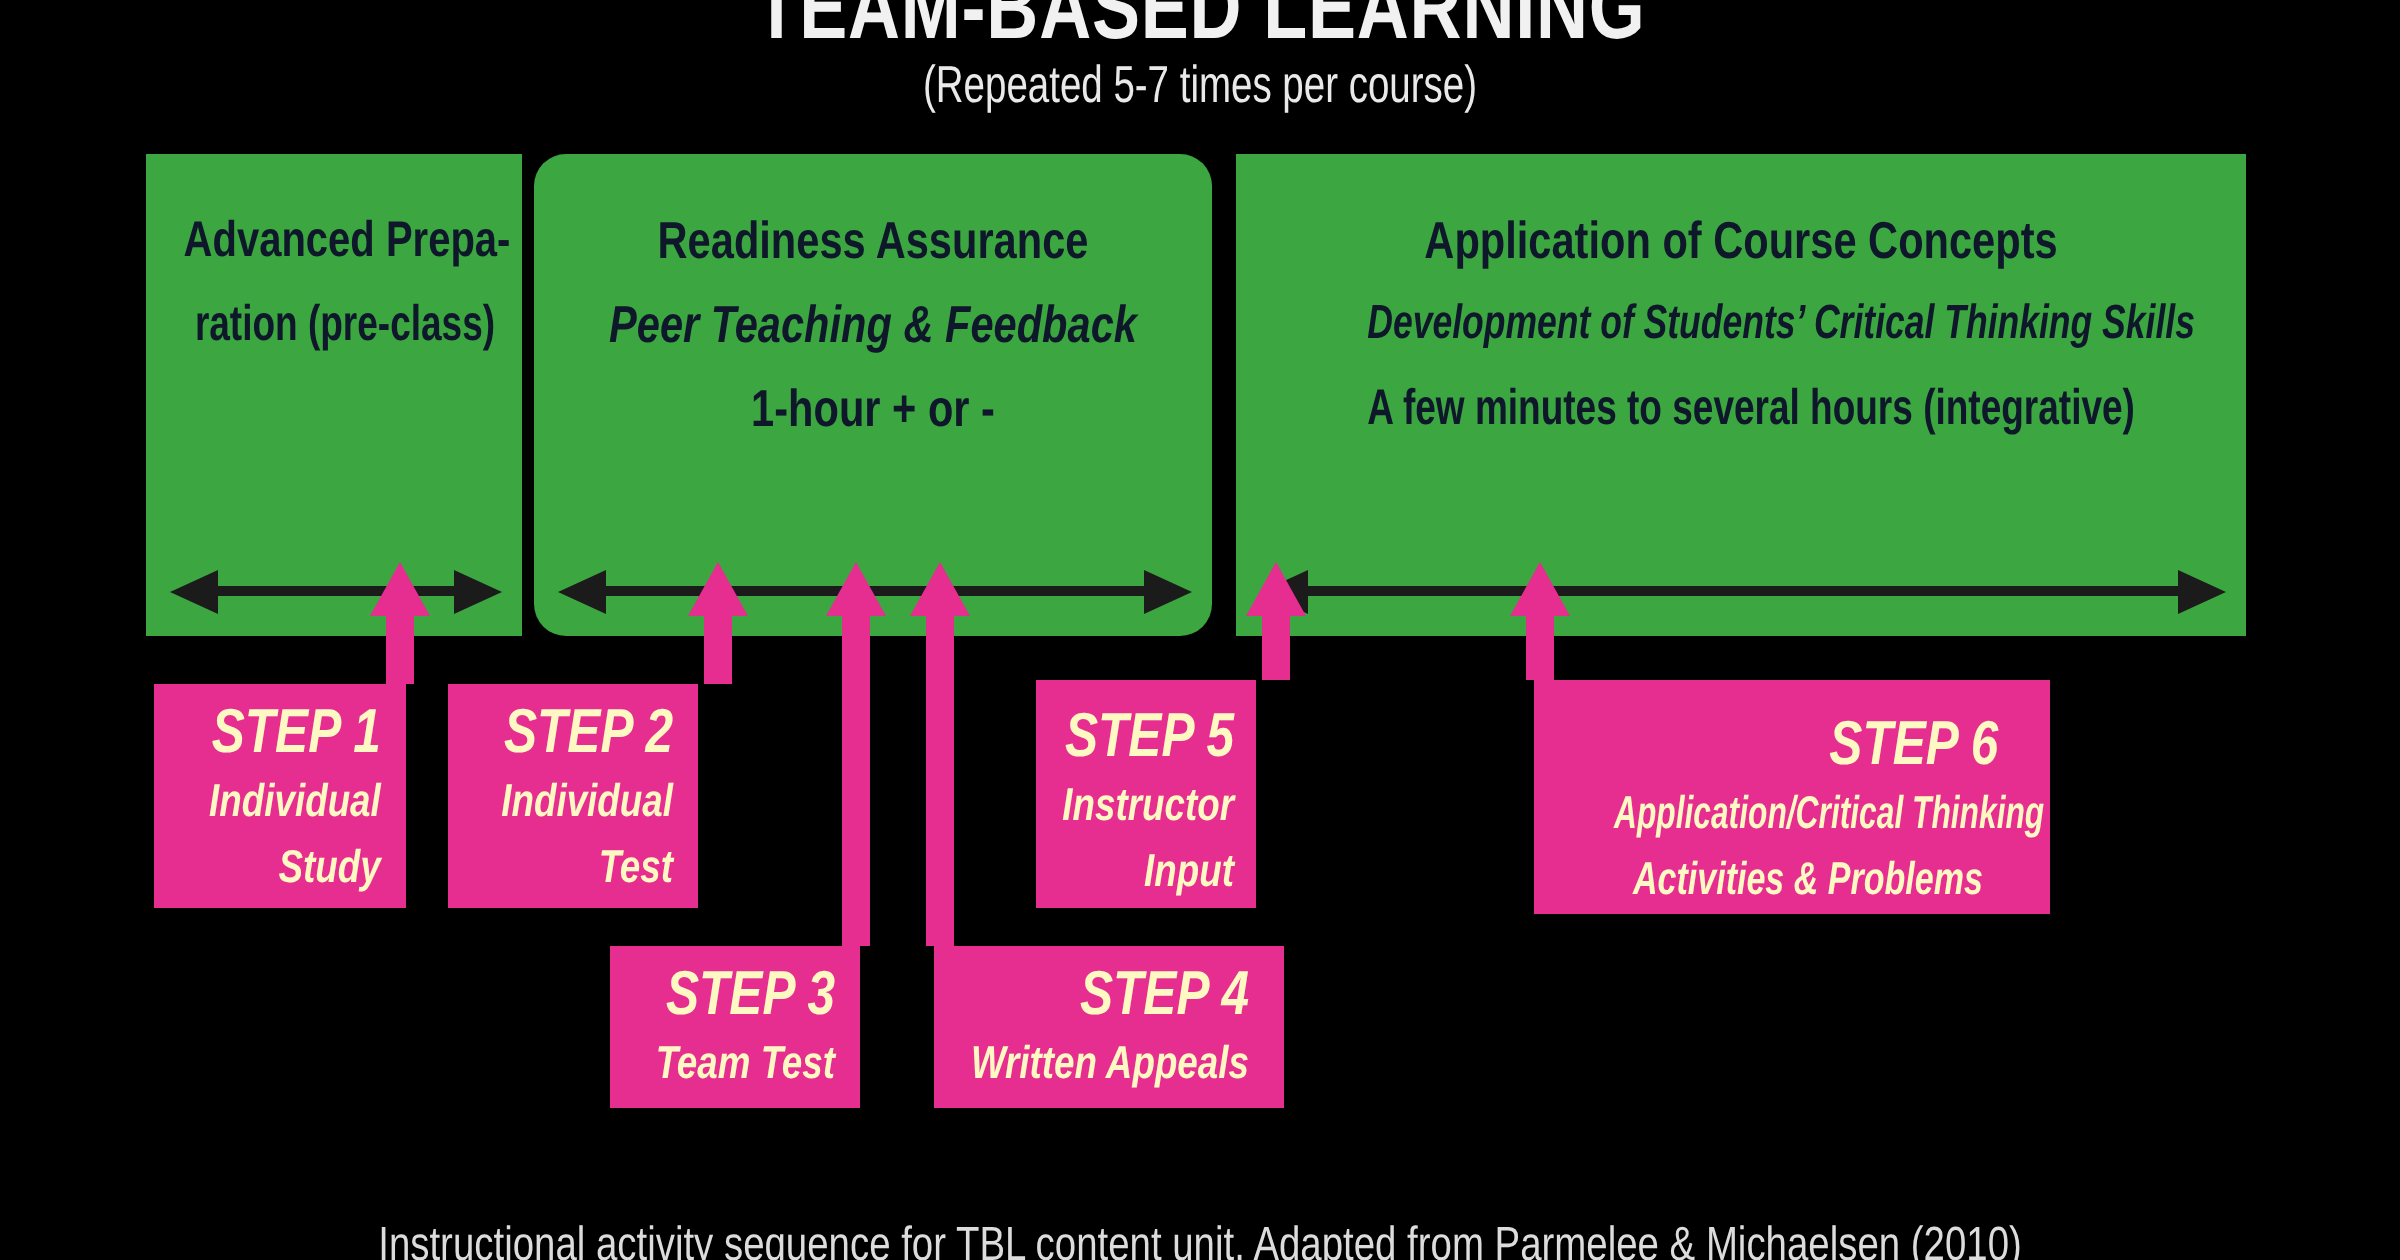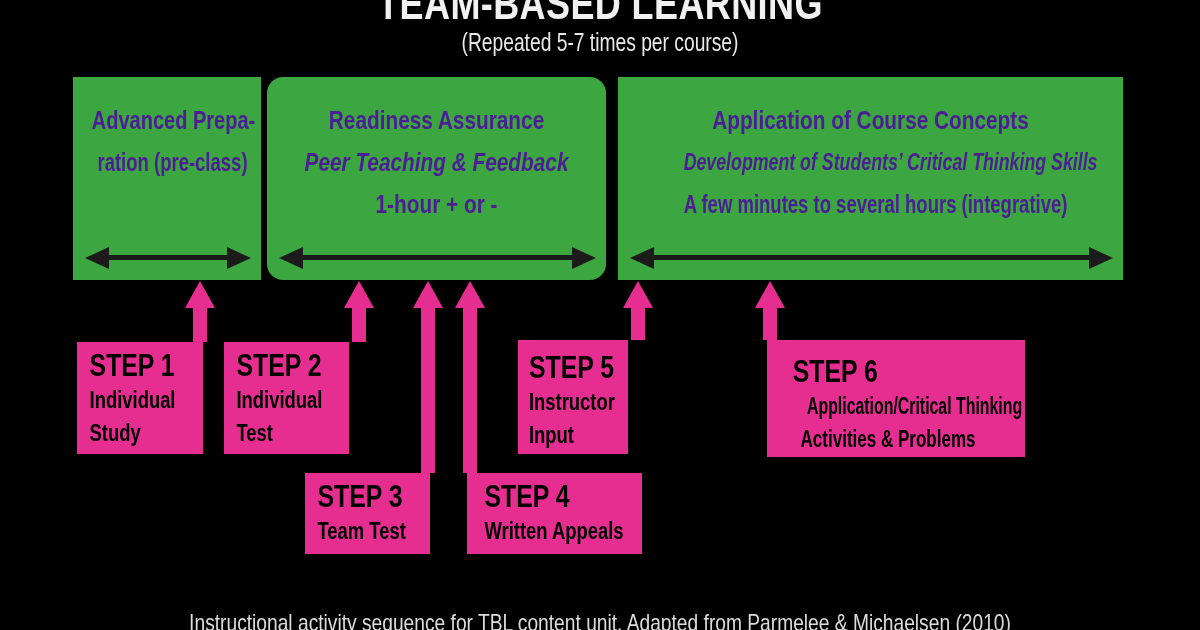--- a/index.html
+++ b/index.html
@@ -24,23 +24,23 @@
     color:#f1f1f1; letter-spacing:0.5px;
   }
   .subtitle {
     position:absolute; left:0; right:0; top:29px;
     text-align:center; font-size:26px; line-height:26px;
     color:#e9e9e9;
   }
 
   
   .phase {
-    position:absolute; top:77px; height:203px;
+    position:absolute; top:77px; height:241px;
     background: var(--green, #3ca640);
-    color:#4c1d95; text-align:center;
+    color:#0f172a; text-align:center;
   }
   .phase .plines { padding-top:22px; }
   .phase .pl { line-height:42px; }
   #phase1 { left:73px;  width:188px; }
   #phase2 { left:267px; width:339px;border-radius:16px; }
   #phase3 { left:618px; width:505px; }
   #phase1 .pl { font-size:25px; }
   #phase2 .pl { font-size:26px; }
   #phase3 .pl-1 { font-size:26px; }
   #phase3 .pl-2 { font-size:24px; }
@@ -55,21 +55,21 @@
   .h-left  { left:0;  border-right:24px solid var(--arrow-black, #1b1b1b); }
   .h-right { right:0; border-left:24px solid var(--arrow-black, #1b1b1b); }
   .h-shaft {
     position:absolute; left:16px; right:16px; top:9px; height:5px;
     background: var(--arrow-black, #1b1b1b);
   }
 
   
   .step {
     position:absolute; background: var(--pink, #e62e90);
-    color:#000000; text-align:left;
+    color:#fef9c3; text-align:right;font-style:italic;
   }
   .step .slabel { font-size:31px; line-height:36px; font-weight:bold; }
   .step .sline  { font-size:23px; line-height:33px; font-weight:bold; }
   #step1 { left:77px;  top:342px; width:126px; height:112px; padding-top:6px;  box-sizing:border-box;}
   #step2 { left:224px; top:342px; width:125px; height:112px; padding-top:6px;  box-sizing:border-box;}
   #step3 { left:305px; top:473px; width:125px; height:81px;  padding-top:6px;  box-sizing:border-box;}
   #step4 { left:467px; top:473px; width:175px; height:81px;  padding-top:6px;  box-sizing:border-box;}
   #step5 { left:518px; top:340px; width:110px; height:114px; padding-top:10px; box-sizing:border-box;}
   #step6 { left:767px; top:340px; width:258px; height:117px; padding-top:14px; box-sizing:border-box;}
   #step6 .sline { font-size:23px; }

